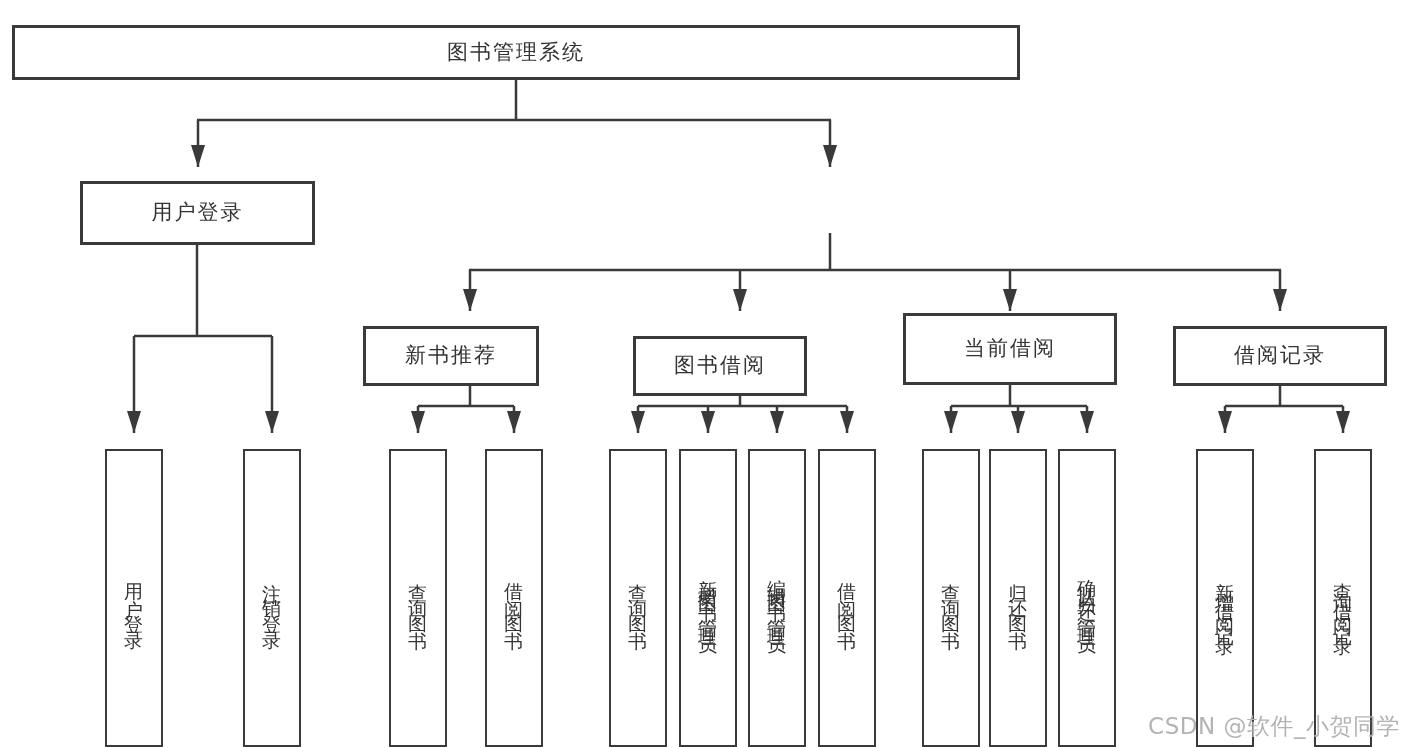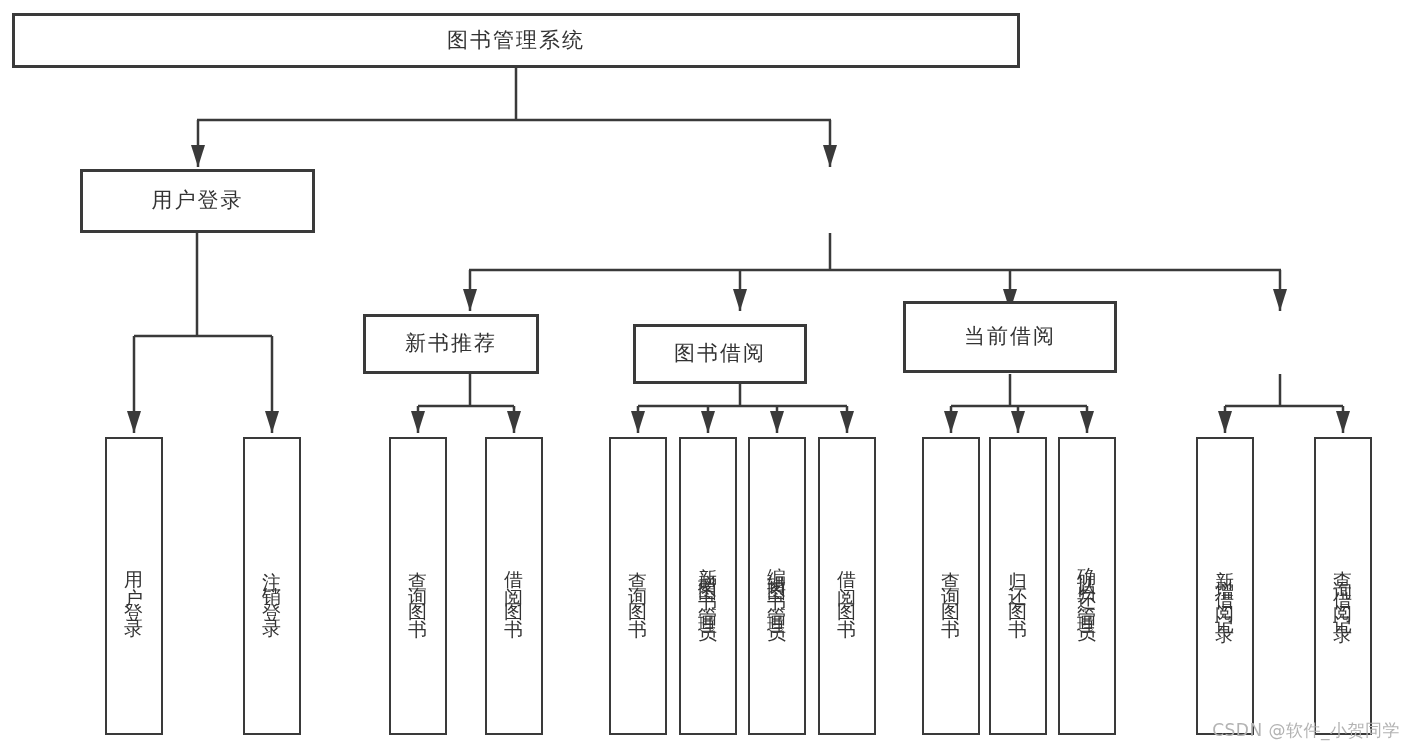--- a/index.html
+++ b/index.html
@@ -22,20 +22,21 @@
   .node{
     position:absolute;
     box-sizing:border-box;
     background:#fff;
     border:3px solid var(--line);
     color:var(--text);
     display:flex;
     align-items:center;
     justify-content:center;
     text-align:center;
+    margin-top:12px;
   }
   .hbox{
     font-size:21px;
     letter-spacing:2px;
     line-height:1.1;
   }
   .leaf{
     border-width:2.5px;
     writing-mode:vertical-rl;
     text-orientation:mixed;
@@ -43,21 +44,21 @@
     letter-spacing:16px;
     line-height:1.0;
     padding-top:4px;
   }
   .leaf.sp-mid{letter-spacing:11px;}
   .leaf.sp-long{letter-spacing:8px;}
   .watermark{
     position:absolute;
     right:5px;
     bottom:5px;
-    font-size:17px;
+    font-size:23px;
     color:var(--muted);
     letter-spacing:0.5px;
     white-space:nowrap;
     text-align:center;
   }
 </style>
 </head>
 <body>
 
 <div class="canvas">
@@ -103,20 +104,21 @@
     <path d="M1343 406 V433" marker-end="url(#arrow)"></path>
   </svg>
 
   <div class="node hbox" style="left:12px;top:13px;width:1008px;height:55px">图书管理系统</div>
 
   <div class="node hbox" style="left:80px;top:169px;width:235px;height:64px">用户登录</div>
 
   <div class="node hbox" style="left:363px;top:314px;width:176px;height:60px">新书推荐</div>
   <div class="node hbox" style="left:633px;top:324px;width:174px;height:60px">图书借阅</div>
   <div class="node hbox" style="left:903px;top:301px;width:214px;height:72px">当前借阅</div>
+  <div class="node hbox" style="left:1173px;top:314px;width:214px;height:60px">借阅记录</div>
 
   <div class="node leaf" style="left:105px;top:437px;width:58px;height:298px">用户登录</div>
   <div class="node leaf" style="left:243px;top:437px;width:58px;height:298px">注销登录</div>
 
   <div class="node leaf" style="left:389px;top:437px;width:58px;height:298px">查询图书</div>
   <div class="node leaf" style="left:485px;top:437px;width:58px;height:298px">借阅图书</div>
 
   <div class="node leaf" style="left:609px;top:437px;width:58px;height:298px">查询图书</div>
   <div class="node leaf sp-long" style="left:679px;top:437px;width:58px;height:298px">新增图书（管理员）</div>
   <div class="node leaf sp-long" style="left:748px;top:437px;width:58px;height:298px">编辑图书（管理员）</div>

